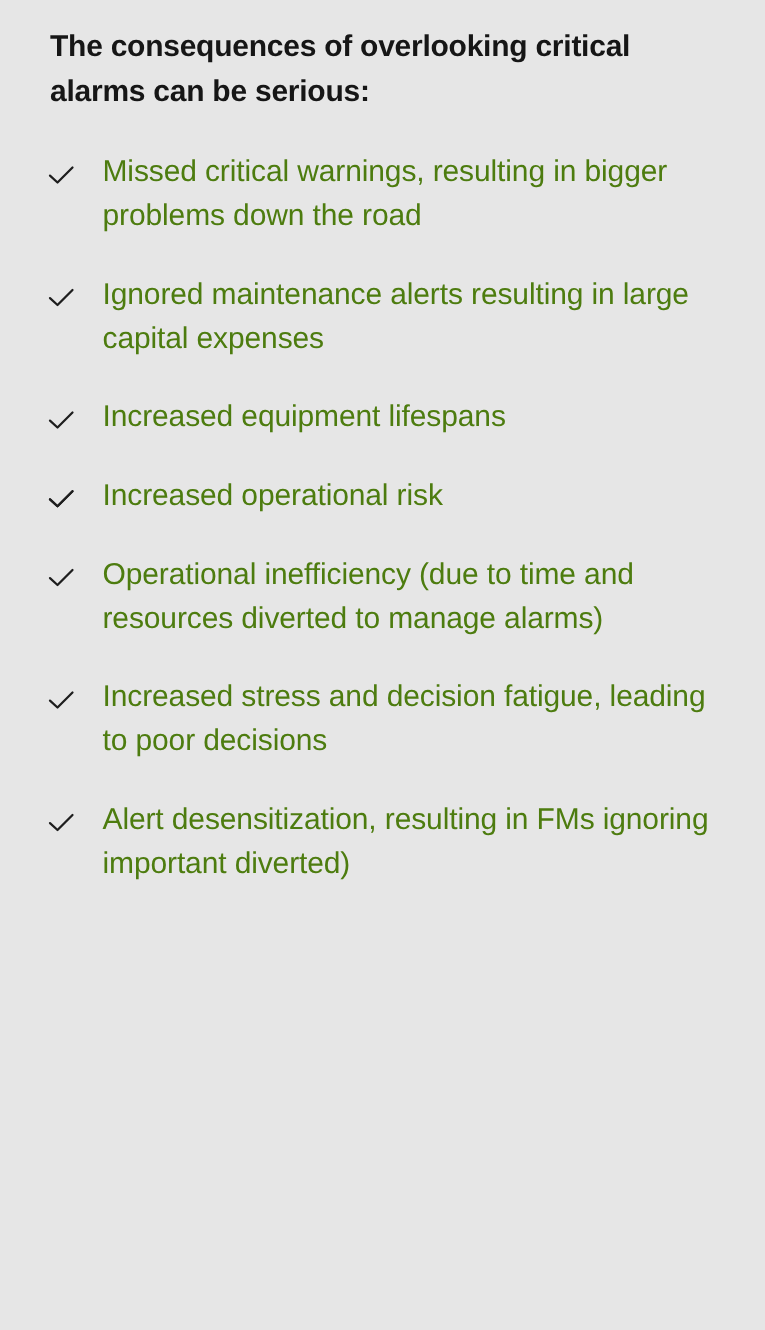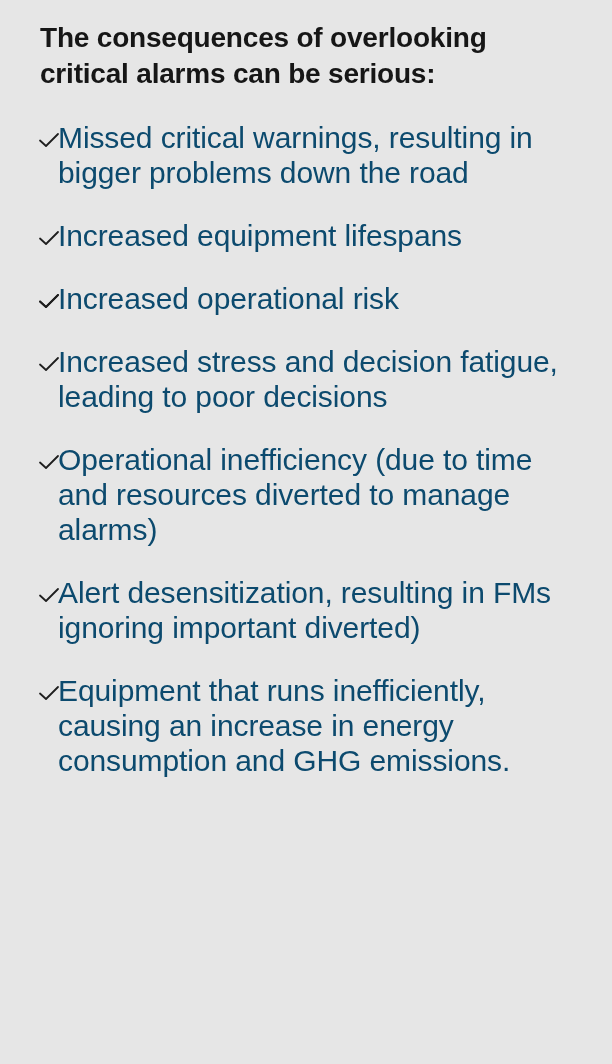--- a/index.html
+++ b/index.html
@@ -22,43 +22,43 @@
       width: 612px;
       height: 1064px;
       background: #e6e6e6;
     }
     .heading {
       position: absolute;
       left: 40px;
       top: 20px;
       width: 520px;
       margin: 0;
-      font-size: 28px;
+      font-size: 24px;
       line-height: 36px;
       font-weight: bold;
       color: #161616;
       letter-spacing: -0.2px;
     }
     .list {
       position: absolute;
       left: 0;
       top: 120px;
       width: 612px;
       margin: 0;
       padding: 0;
       list-style: none;
     }
     .item {
       position: relative;
-      padding-left: 58px;
+      padding-left: 82px;
       padding-right: 40px;
       margin-bottom: 28px;
-      font-size: 30px;
+      font-size: 24px;
       line-height: 35px;
-      color: #0c4a6e;
+      color: #4d7c0f;
       letter-spacing: -0.1px;
     }
     .check {
       position: absolute;
       left: 38px;
       top: 12px;
       width: 22px;
       height: 16px;
     }
     .check svg {
@@ -79,20 +79,28 @@
           </svg>
         </span>
       <span>Missed critical warnings, resulting in bigger problems down the road</span>
     </li>
     <li class="item">
       <span class="check">
           <svg width="22" height="16" viewBox="0 0 22 16">
             <path d="M2 8.5 L8 14 L20 2" fill="none" stroke="#1e1e1e" stroke-width="1.8" stroke-linecap="round" stroke-linejoin="round"></path>
           </svg>
         </span>
+      <span>Ignored maintenance alerts resulting in large capital expenses</span>
+    </li>
+    <li class="item">
+      <span class="check">
+          <svg width="22" height="16" viewBox="0 0 22 16">
+            <path d="M2 8.5 L8 14 L20 2" fill="none" stroke="#1e1e1e" stroke-width="1.8" stroke-linecap="round" stroke-linejoin="round"></path>
+          </svg>
+        </span>
       <span>Increased equipment lifespans</span>
     </li>
     <li class="item">
       <span class="check">
           <svg width="22" height="16" viewBox="0 0 22 16">
             <path d="M2 8.5 L8 14 L20 2" fill="none" stroke="#1e1e1e" stroke-width="1.8" stroke-linecap="round" stroke-linejoin="round"></path>
           </svg>
         </span>
     </li>
     <li class="item">
@@ -102,40 +110,32 @@
           </svg>
         </span>
       <span>Increased operational risk</span>
     </li>
     <li class="item">
       <span class="check">
           <svg width="22" height="16" viewBox="0 0 22 16">
             <path d="M2 8.5 L8 14 L20 2" fill="none" stroke="#1e1e1e" stroke-width="1.8" stroke-linecap="round" stroke-linejoin="round"></path>
           </svg>
         </span>
-      <span>Increased stress and decision fatigue, leading to poor decisions</span>
+      <span>Operational inefficiency (due to time and resources diverted to manage alarms)</span>
     </li>
     <li class="item">
       <span class="check">
           <svg width="22" height="16" viewBox="0 0 22 16">
             <path d="M2 8.5 L8 14 L20 2" fill="none" stroke="#1e1e1e" stroke-width="1.8" stroke-linecap="round" stroke-linejoin="round"></path>
           </svg>
         </span>
-      <span>Operational inefficiency (due to time and resources diverted to manage alarms)</span>
+      <span>Increased stress and decision fatigue, leading to poor decisions</span>
     </li>
     <li class="item">
       <span class="check">
           <svg width="22" height="16" viewBox="0 0 22 16">
             <path d="M2 8.5 L8 14 L20 2" fill="none" stroke="#1e1e1e" stroke-width="1.8" stroke-linecap="round" stroke-linejoin="round"></path>
           </svg>
         </span>
       <span>Alert desensitization, resulting in FMs ignoring important diverted)</span>
     </li>
-    <li class="item">
-      <span class="check">
-          <svg width="22" height="16" viewBox="0 0 22 16">
-            <path d="M2 8.5 L8 14 L20 2" fill="none" stroke="#1e1e1e" stroke-width="1.8" stroke-linecap="round" stroke-linejoin="round"></path>
-          </svg>
-        </span>
-      <span>Equipment that runs inefficiently, causing an increase in energy consumption and GHG emissions.</span>
-    </li>
   </ul>
 </div>
 
 </body></html>

